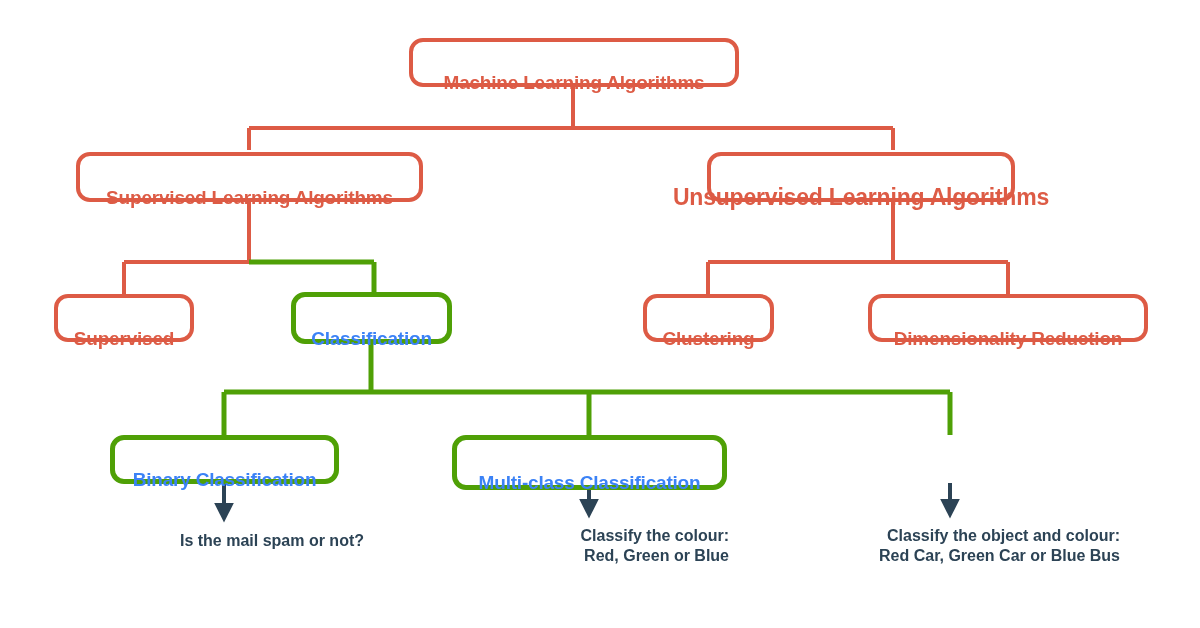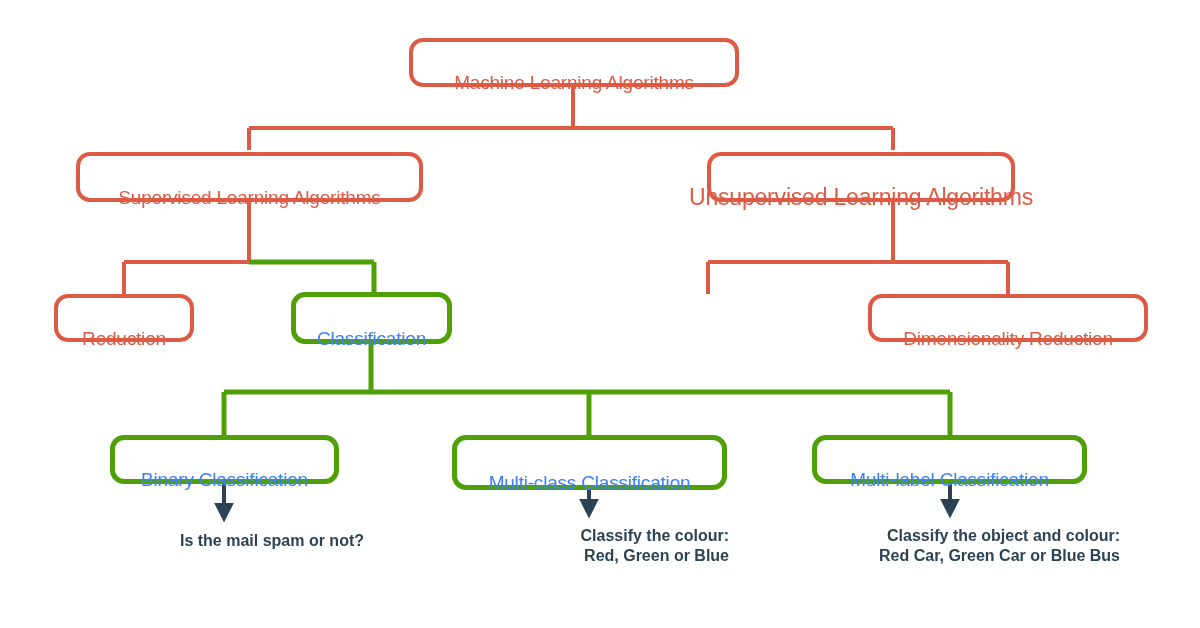--- a/index.html
+++ b/index.html
@@ -44,21 +44,21 @@
     border-width: 4px;
     border-radius: 14px;
   }
   .node-green {
     border-color: #4FA006;
     color: #3b82f6;
     border-width: 5px;
     border-radius: 14px;
   }
   .node .label {
-    font-weight: normal;
+    font-weight: bold;
     letter-spacing: -0.2px;
     margin-top: 40px;
   }
   .caption {
     position: absolute;
     color: #2C4355;
     font-weight: bold;
     text-align: right;
     line-height: 1.28;
     white-space: pre-line;
@@ -115,43 +115,43 @@
 
   <div class="node node-red" style="left:76px; top:152px; width:347px; height:50px; font-size:19px;">
     <span class="label">Supervised Learning Algorithms</span>
   </div>
 
   <div class="node node-red" style="left:707px; top:152px; width:308px; height:50px; font-size:23px;">
     <span class="label">Unsupervised Learning Algorithms</span>
   </div>
 
   <div class="node node-red" style="left:54px; top:294px; width:140px; height:48px; font-size:19px;">
-    <span class="label">Reduction</span>
+    <span class="label">Supervised</span>
   </div>
 
   <div class="node node-green" style="left:291px; top:292px; width:161px; height:52px; font-size:19px;">
     <span class="label">Classification</span>
   </div>
 
+  <div class="node node-red" style="left:643px; top:294px; width:131px; height:48px; font-size:19px;">
+    <span class="label">Clustering</span>
+  </div>
 
   <div class="node node-red" style="left:868px; top:294px; width:280px; height:48px; font-size:19px;">
     <span class="label">Dimensionality Reduction</span>
   </div>
 
   <div class="node node-green" style="left:110px; top:435px; width:229px; height:49px; font-size:19px;">
     <span class="label">Binary Classification</span>
   </div>
 
   <div class="node node-green" style="left:452px; top:435px; width:275px; height:55px; font-size:19px;">
     <span class="label">Multi-class Classification</span>
   </div>
 
-  <div class="node node-green" style="left:812px; top:435px; width:275px; height:49px; font-size:19px;">
-    <span class="label">Multi-label Classification</span>
-  </div>
 
   <div class="caption" style="left:84px; top:531px; width:280px; font-size:16px;">Is the mail spam or not?</div>
 
   <div class="caption" style="left:449px; top:526px; width:280px; font-size:16px;">Classify the colour:
 Red, Green or Blue</div>
 
   <div class="caption" style="left:780px; top:526px; width:340px; font-size:16px;">Classify the object and colour:
 Red Car, Green Car or Blue Bus</div>
 
 </div>

